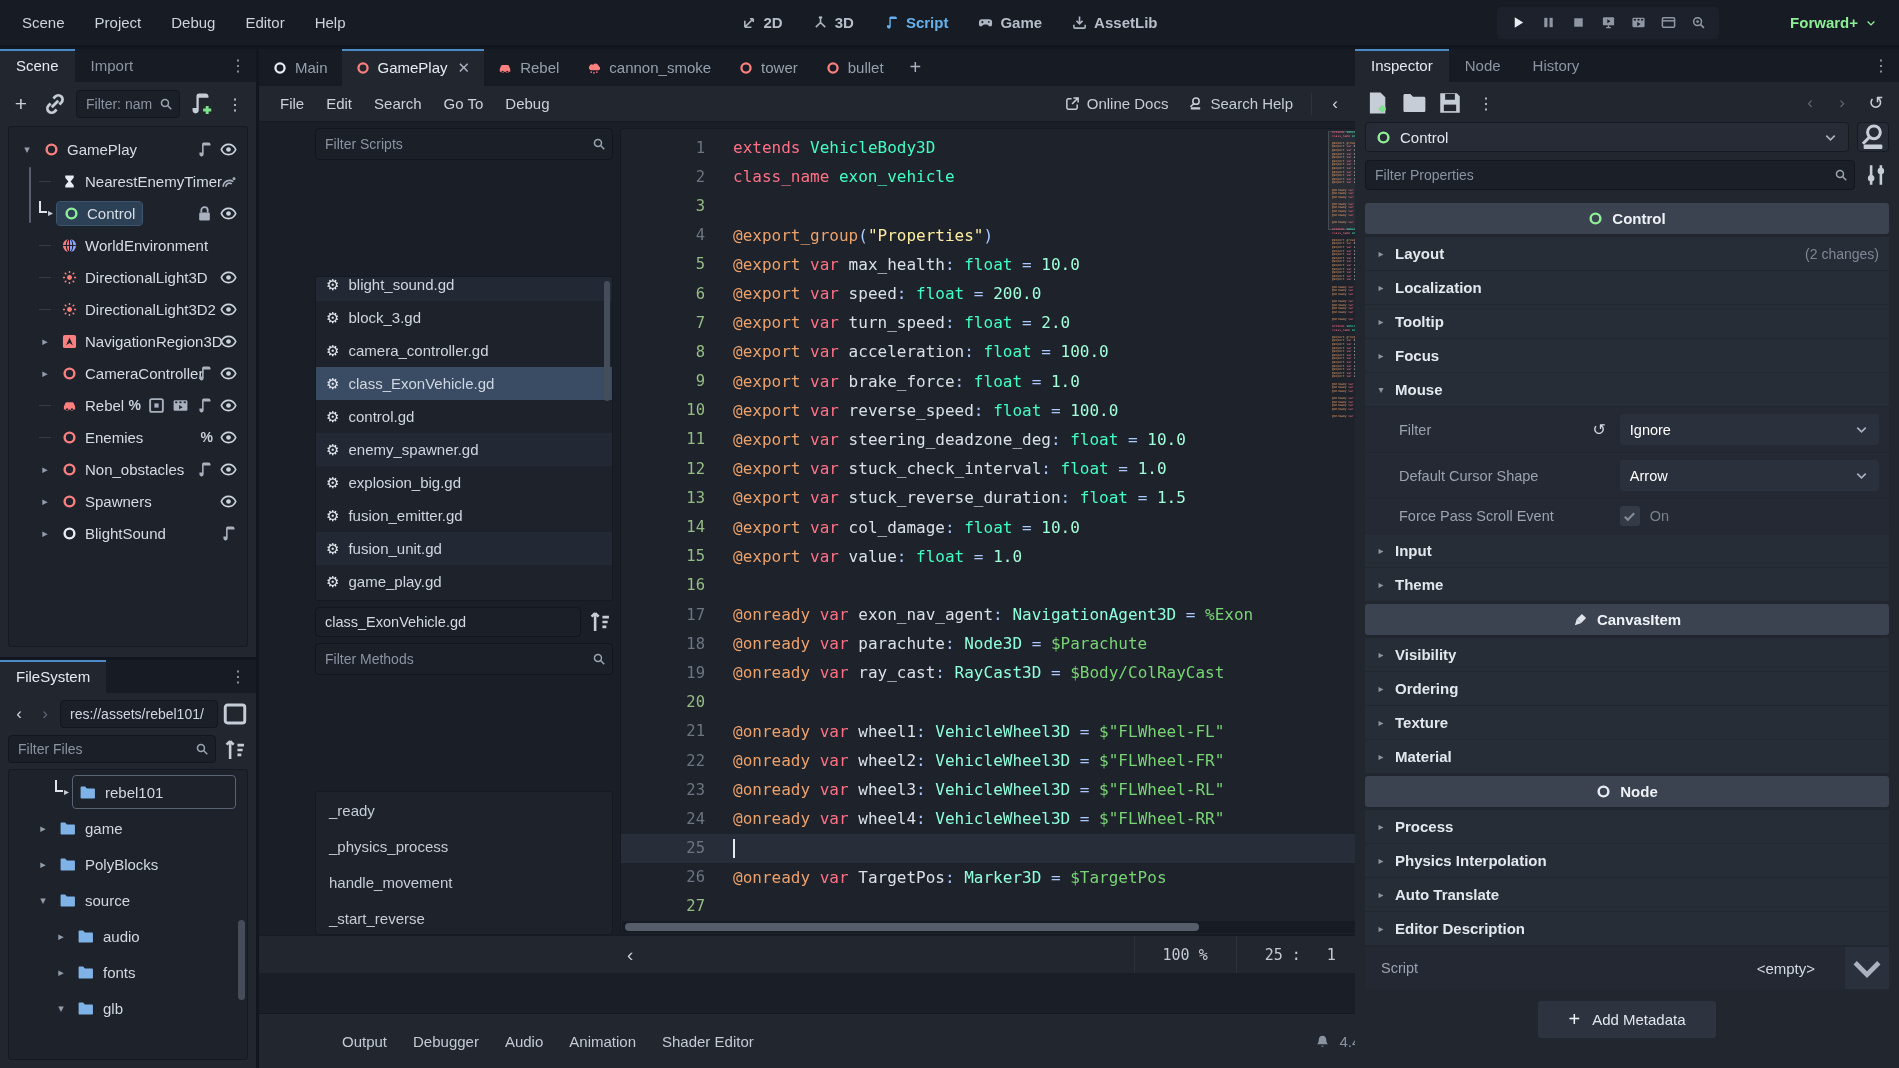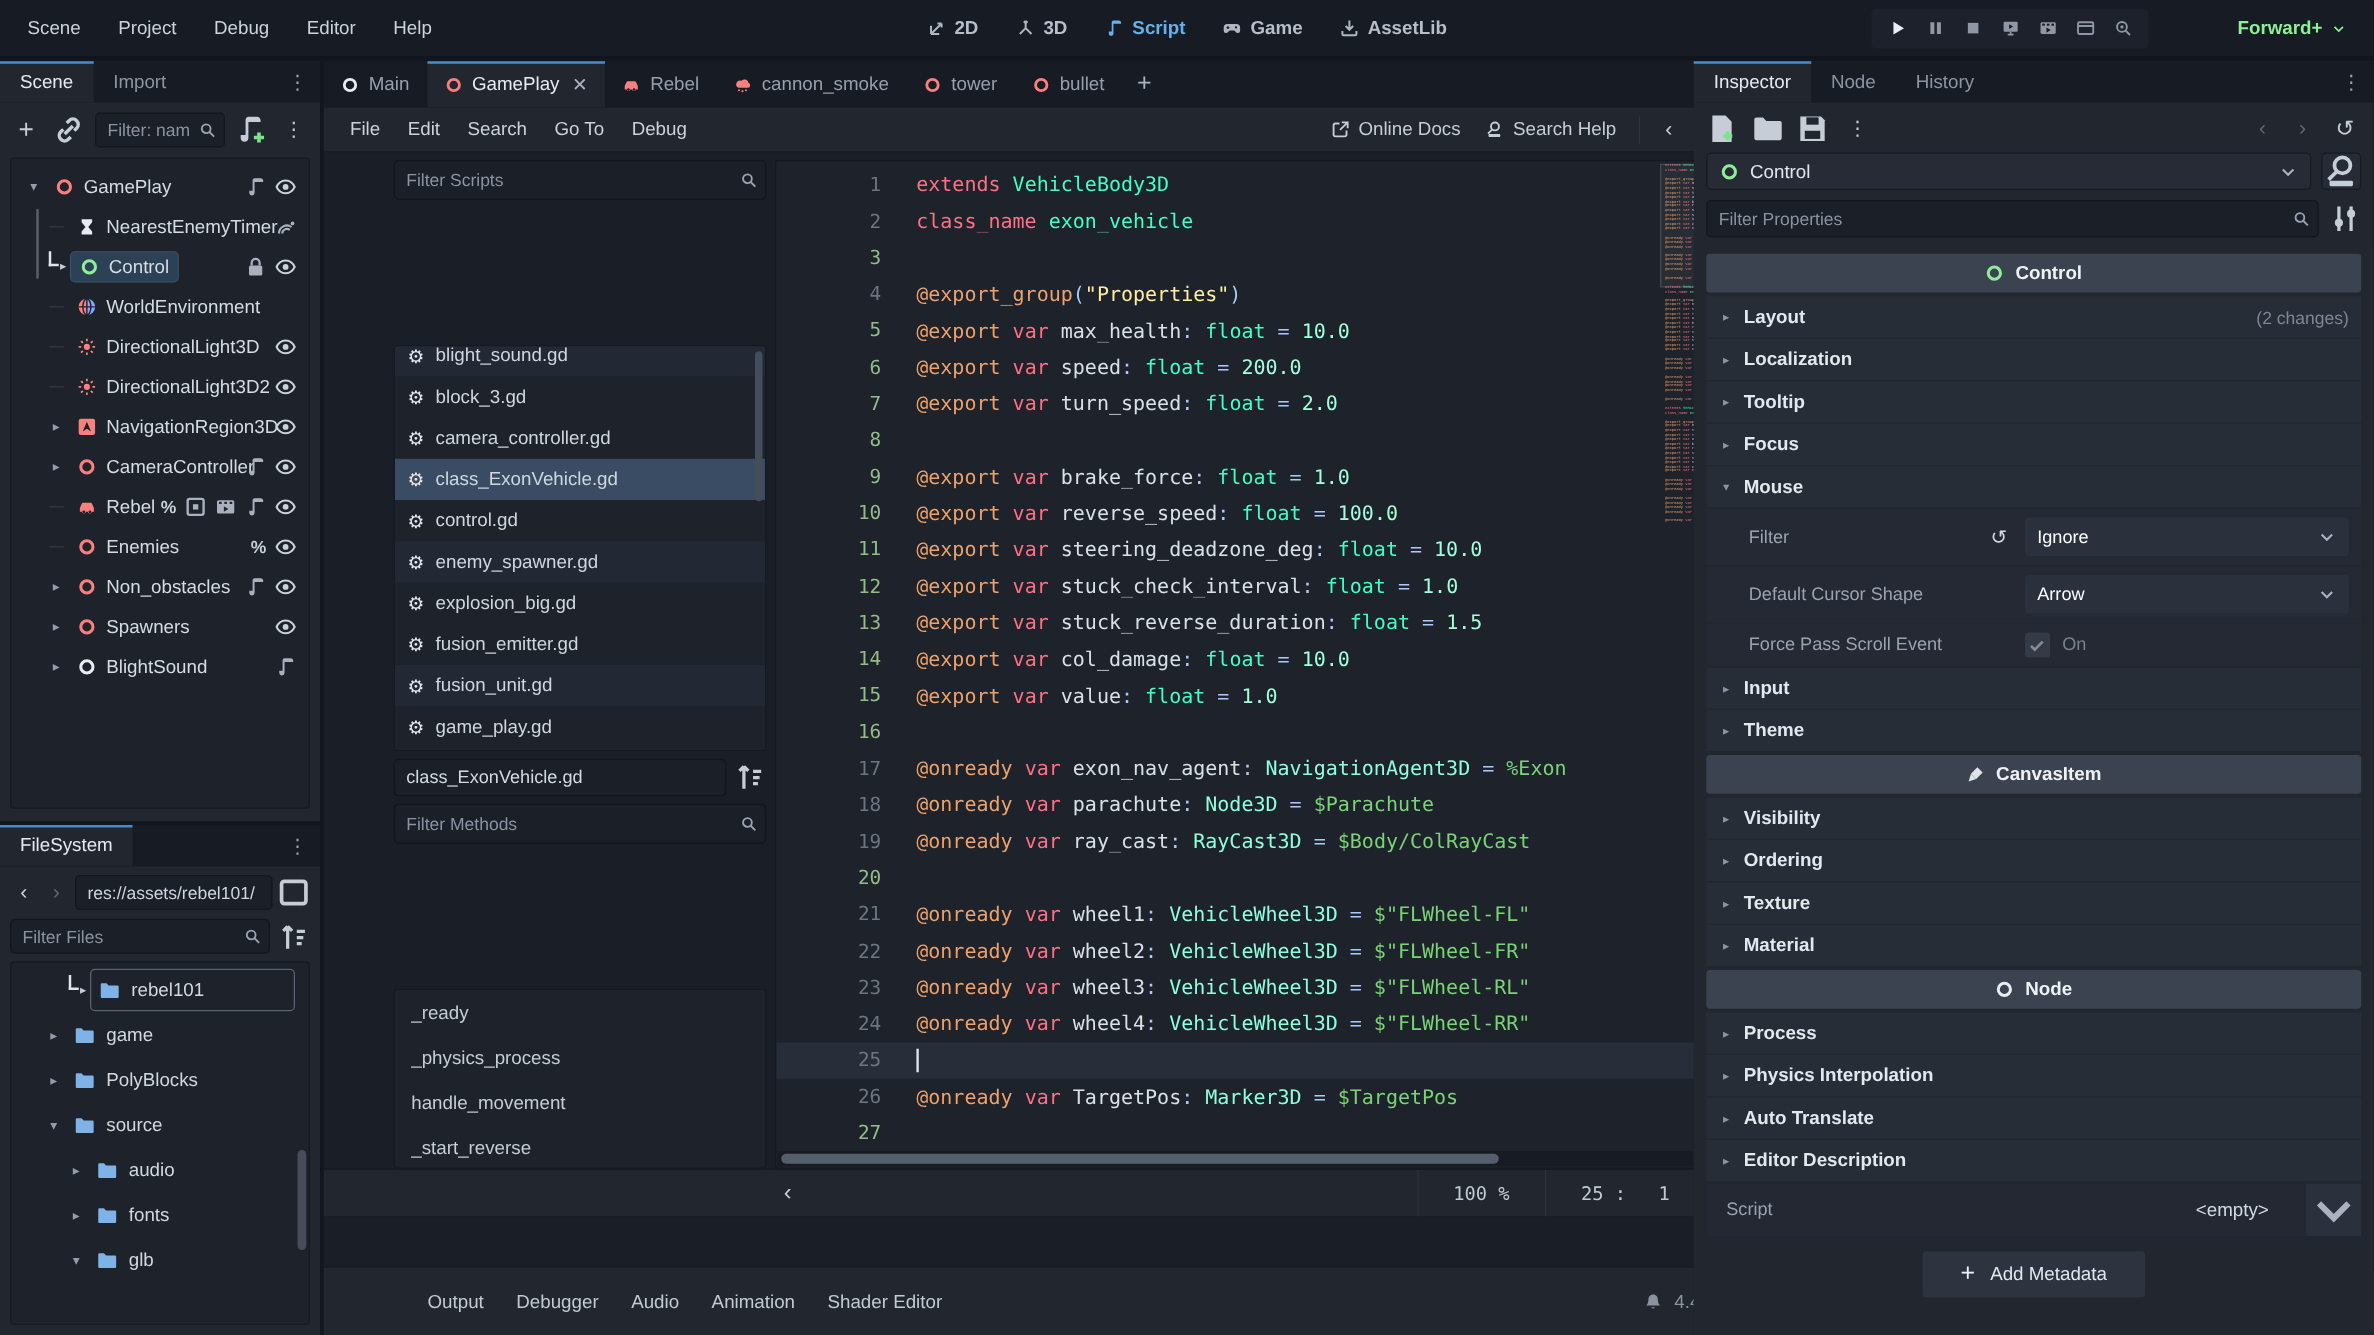--- a/index.html
+++ b/index.html
@@ -947,21 +947,21 @@
 
       <div class="code-wrap">
         <div class="code-lines" id="code-lines">
             <div class="cl"><span class="ln">1</span><span class="ct"><span class="c-k">extends</span><span class="c-x"> </span><span class="c-t">VehicleBody3D</span></span></div>
             <div class="cl"><span class="ln">2</span><span class="ct"><span class="c-k">class_name</span><span class="c-x"> </span><span class="c-t">exon_vehicle</span></span></div>
             <div class="cl"><span class="ln safe">3</span><span class="ct"></span></div>
             <div class="cl"><span class="ln">4</span><span class="ct"><span class="c-a">@export_group</span><span class="c-s">(</span><span class="c-g">"Properties"</span><span class="c-s">)</span></span></div>
             <div class="cl"><span class="ln safe">5</span><span class="ct"><span class="c-a">@export</span><span class="c-x"> </span><span class="c-k">var</span><span class="c-i"> max_health</span><span class="c-s">:</span><span class="c-x"> </span><span class="c-t">float</span><span class="c-s"> = </span><span class="c-n">10.0</span></span></div>
             <div class="cl"><span class="ln safe">6</span><span class="ct"><span class="c-a">@export</span><span class="c-x"> </span><span class="c-k">var</span><span class="c-i"> speed</span><span class="c-s">:</span><span class="c-x"> </span><span class="c-t">float</span><span class="c-s"> = </span><span class="c-n">200.0</span></span></div>
             <div class="cl"><span class="ln safe">7</span><span class="ct"><span class="c-a">@export</span><span class="c-x"> </span><span class="c-k">var</span><span class="c-i"> turn_speed</span><span class="c-s">:</span><span class="c-x"> </span><span class="c-t">float</span><span class="c-s"> = </span><span class="c-n">2.0</span></span></div>
-            <div class="cl"><span class="ln safe">8</span></div>
+            <div class="cl"><span class="ln safe">8</span><span class="ct"><span class="c-a">@export</span><span class="c-x"> </span><span class="c-k">var</span><span class="c-i"> acceleration</span><span class="c-s">:</span><span class="c-x"> </span><span class="c-t">float</span><span class="c-s"> = </span><span class="c-n">100.0</span></span></div>
             <div class="cl"><span class="ln safe">9</span><span class="ct"><span class="c-a">@export</span><span class="c-x"> </span><span class="c-k">var</span><span class="c-i"> brake_force</span><span class="c-s">:</span><span class="c-x"> </span><span class="c-t">float</span><span class="c-s"> = </span><span class="c-n">1.0</span></span></div>
             <div class="cl"><span class="ln safe">10</span><span class="ct"><span class="c-a">@export</span><span class="c-x"> </span><span class="c-k">var</span><span class="c-i"> reverse_speed</span><span class="c-s">:</span><span class="c-x"> </span><span class="c-t">float</span><span class="c-s"> = </span><span class="c-n">100.0</span></span></div>
             <div class="cl"><span class="ln safe">11</span><span class="ct"><span class="c-a">@export</span><span class="c-x"> </span><span class="c-k">var</span><span class="c-i"> steering_deadzone_deg</span><span class="c-s">:</span><span class="c-x"> </span><span class="c-t">float</span><span class="c-s"> = </span><span class="c-n">10.0</span></span></div>
             <div class="cl"><span class="ln safe">12</span><span class="ct"><span class="c-a">@export</span><span class="c-x"> </span><span class="c-k">var</span><span class="c-i"> stuck_check_interval</span><span class="c-s">:</span><span class="c-x"> </span><span class="c-t">float</span><span class="c-s"> = </span><span class="c-n">1.0</span></span></div>
             <div class="cl"><span class="ln safe">13</span><span class="ct"><span class="c-a">@export</span><span class="c-x"> </span><span class="c-k">var</span><span class="c-i"> stuck_reverse_duration</span><span class="c-s">:</span><span class="c-x"> </span><span class="c-t">float</span><span class="c-s"> = </span><span class="c-n">1.5</span></span></div>
             <div class="cl"><span class="ln safe">14</span><span class="ct"><span class="c-a">@export</span><span class="c-x"> </span><span class="c-k">var</span><span class="c-i"> col_damage</span><span class="c-s">:</span><span class="c-x"> </span><span class="c-t">float</span><span class="c-s"> = </span><span class="c-n">10.0</span></span></div>
             <div class="cl"><span class="ln safe">15</span><span class="ct"><span class="c-a">@export</span><span class="c-x"> </span><span class="c-k">var</span><span class="c-i"> value</span><span class="c-s">:</span><span class="c-x"> </span><span class="c-t">float</span><span class="c-s"> = </span><span class="c-n">1.0</span></span></div>
             <div class="cl"><span class="ln safe">16</span><span class="ct"></span></div>
             <div class="cl"><span class="ln">17</span><span class="ct"><span class="c-a">@onready</span><span class="c-x"> </span><span class="c-k">var</span><span class="c-i"> exon_nav_agent</span><span class="c-s">:</span><span class="c-x"> </span><span class="c-e">NavigationAgent3D</span><span class="c-s"> = </span><span class="c-p">%Exon</span></span></div>
             <div class="cl"><span class="ln">18</span><span class="ct"><span class="c-a">@onready</span><span class="c-x"> </span><span class="c-k">var</span><span class="c-i"> parachute</span><span class="c-s">:</span><span class="c-x"> </span><span class="c-e">Node3D</span><span class="c-s"> = </span><span class="c-p">$Parachute</span></span></div>

